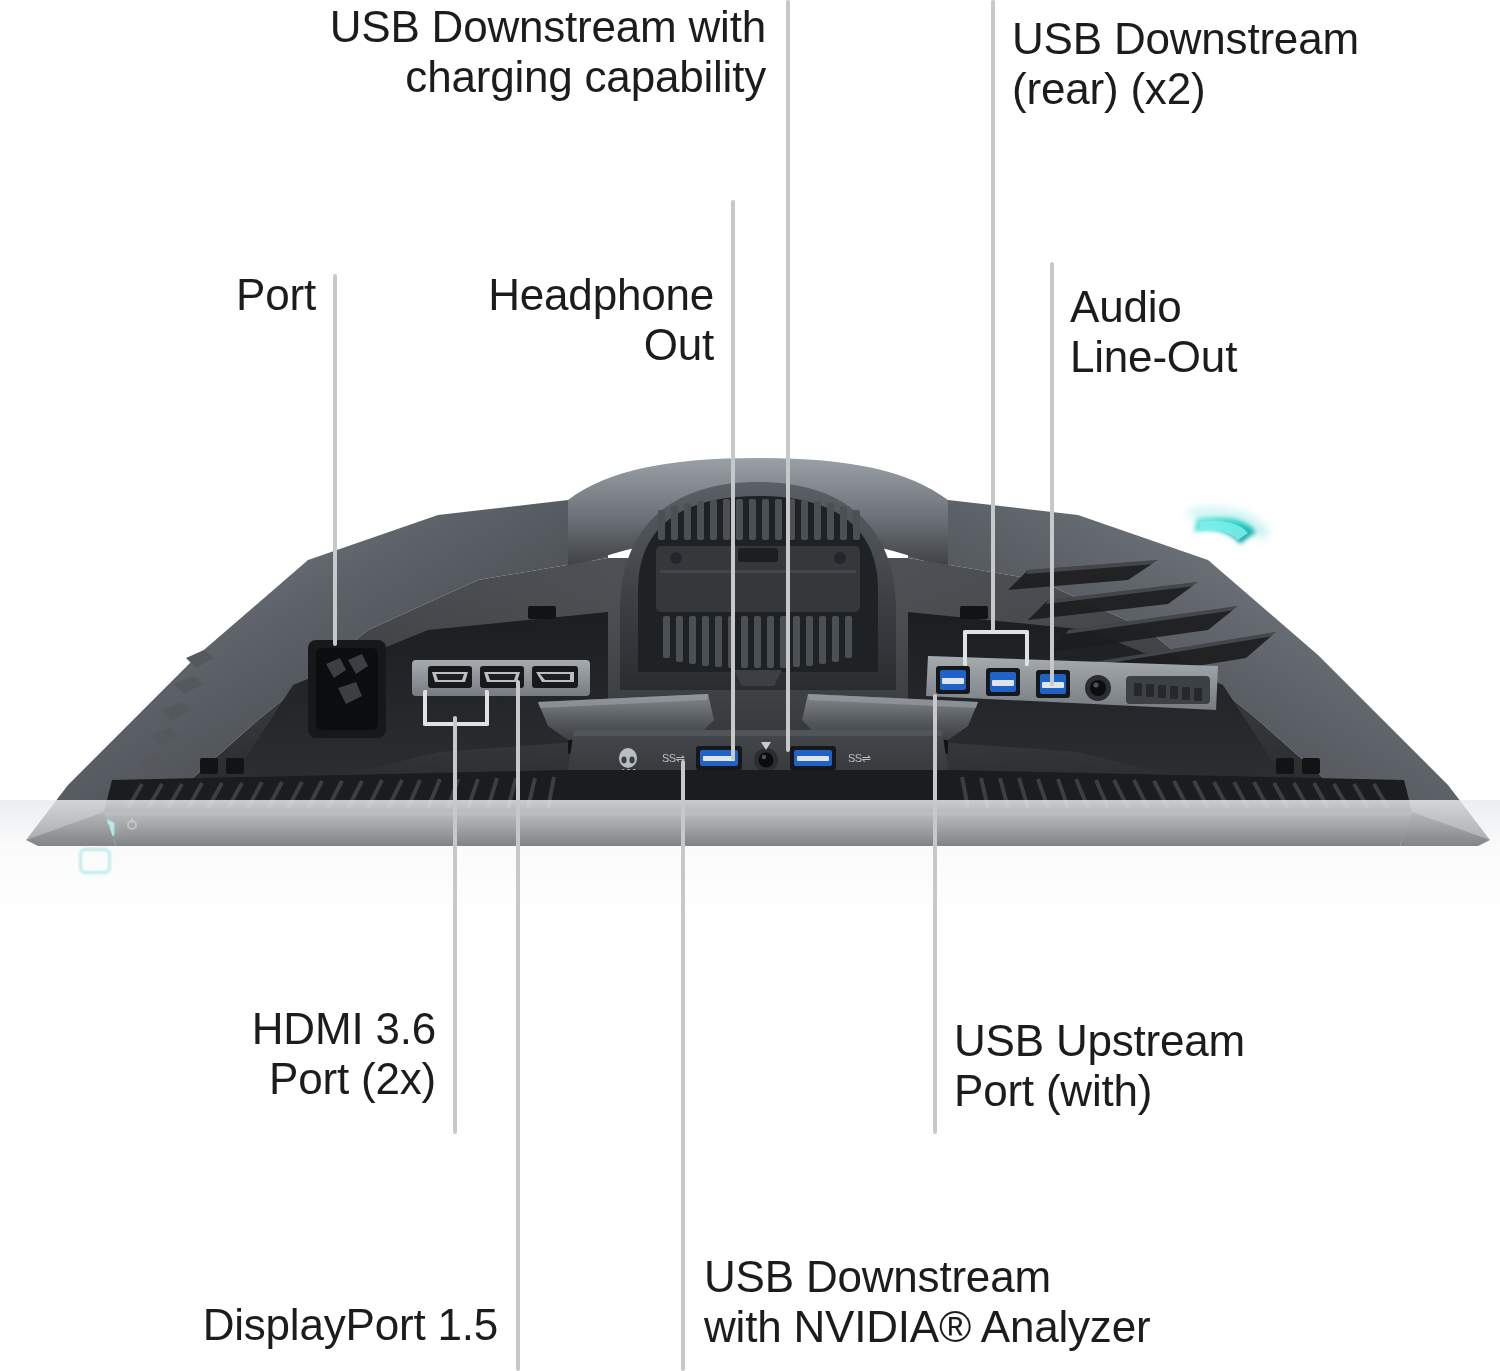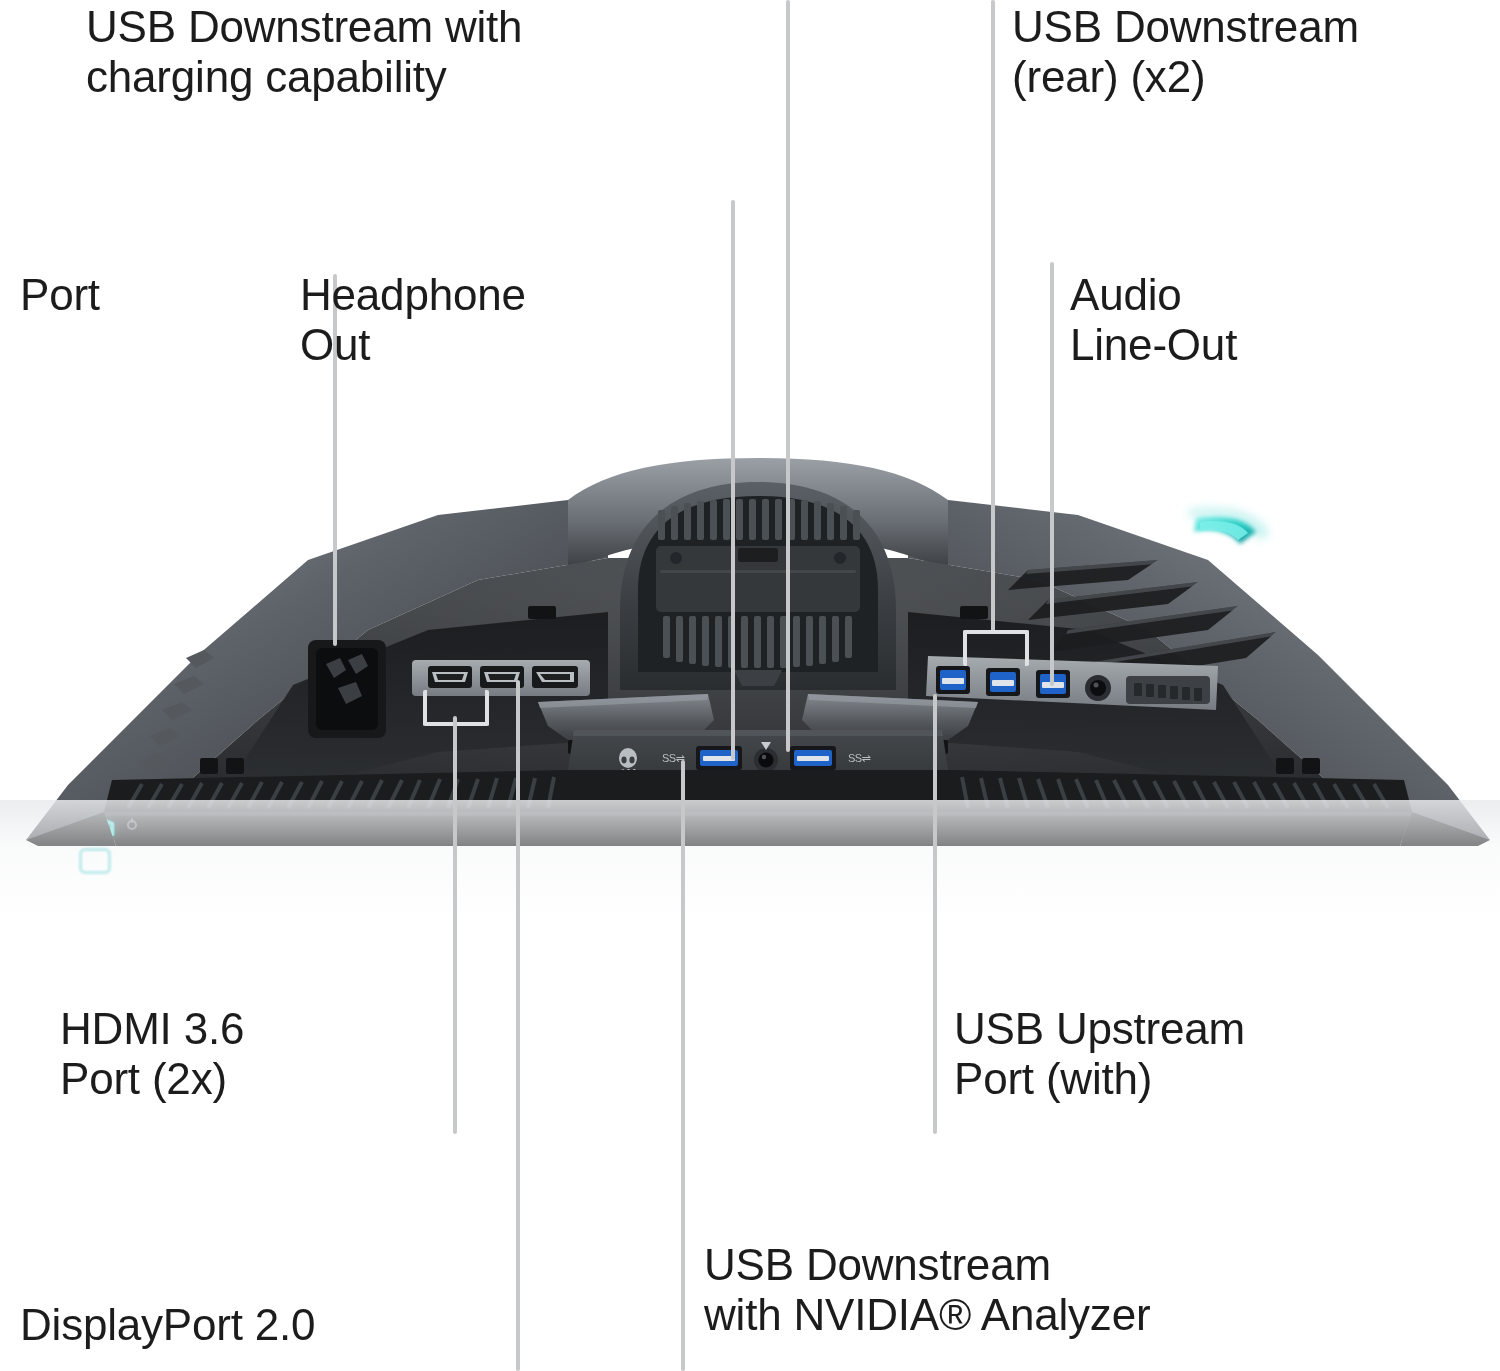--- a/index.html
+++ b/index.html
@@ -19,22 +19,22 @@
   
   .callout{
     position:absolute;
     color:#1c1c1c;
     font-weight:300;
     line-height:1.14;
     letter-spacing:-0.2px;
     white-space:pre-line;
     font-size:44px;
   }
-  .callout.r{}
-  .callout.l{text-align:left;}
+  .callout.r{text-align:right;}
+  .callout.l{text-align:left;margin-top:12px;}
 
   
   .lead{
     position:absolute;
     width:4px;
     background:#c6c8ca;
     border-radius:2px;
   }
 
   
@@ -452,21 +452,21 @@
 
   <div class="callout l" style="left:1070px; top:270px; width:420px;">Audio
 Line-Out</div>
 
   <div class="callout r" style="left:300px; top:270px; width:414px;">Headphone
 Out</div>
 
   <div class="callout r" style="left:60px; top:1004px; width:376px;">HDMI 3.6
 Port (2x)</div>
 
-  <div class="callout r" style="left:20px; top:1300px; width:478px;">DisplayPort 2.0</div>
+  <div class="callout r" style="left:20px; top:1300px; width:478px;">DisplayPort 1.5</div>
 
   <div class="callout l" style="left:704px; top:1240px; width:700px;">USB Downstream
 with NVIDIA® Analyzer</div>
 
   <div class="callout l" style="left:954px; top:1004px; width:460px;">USB Upstream
 Port (with)</div>
 
 </div>
 
 </body></html>

